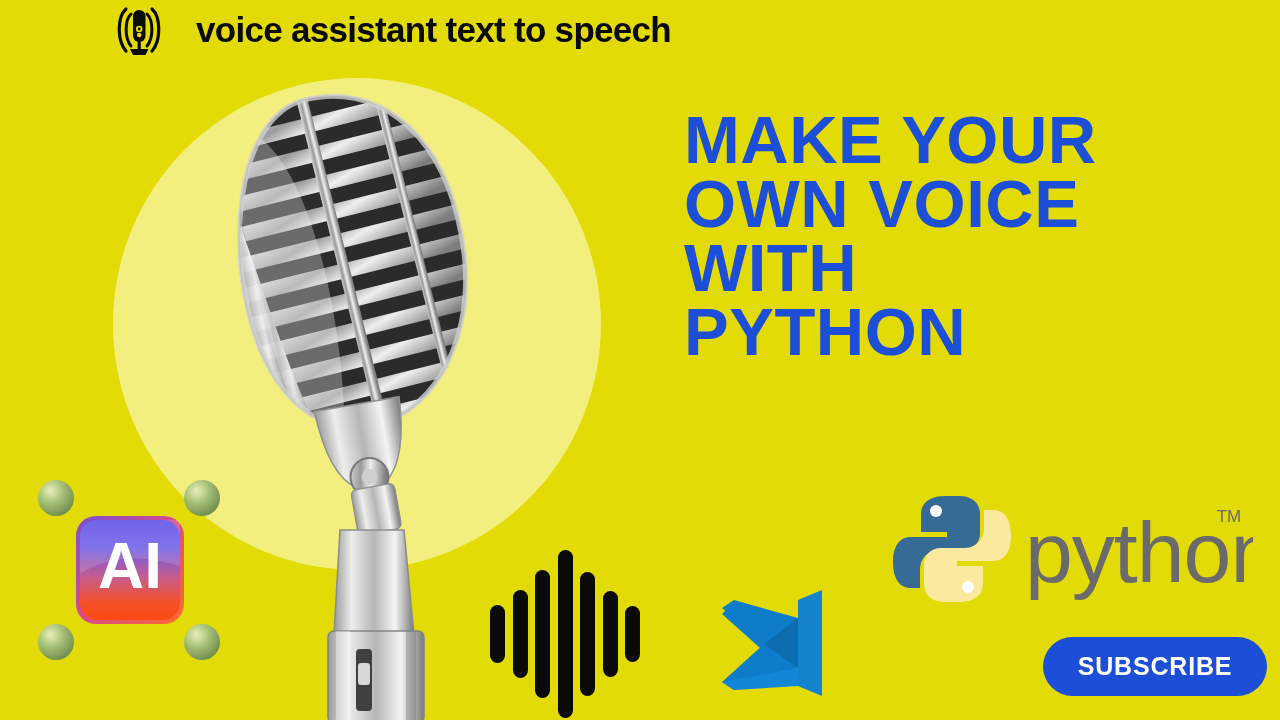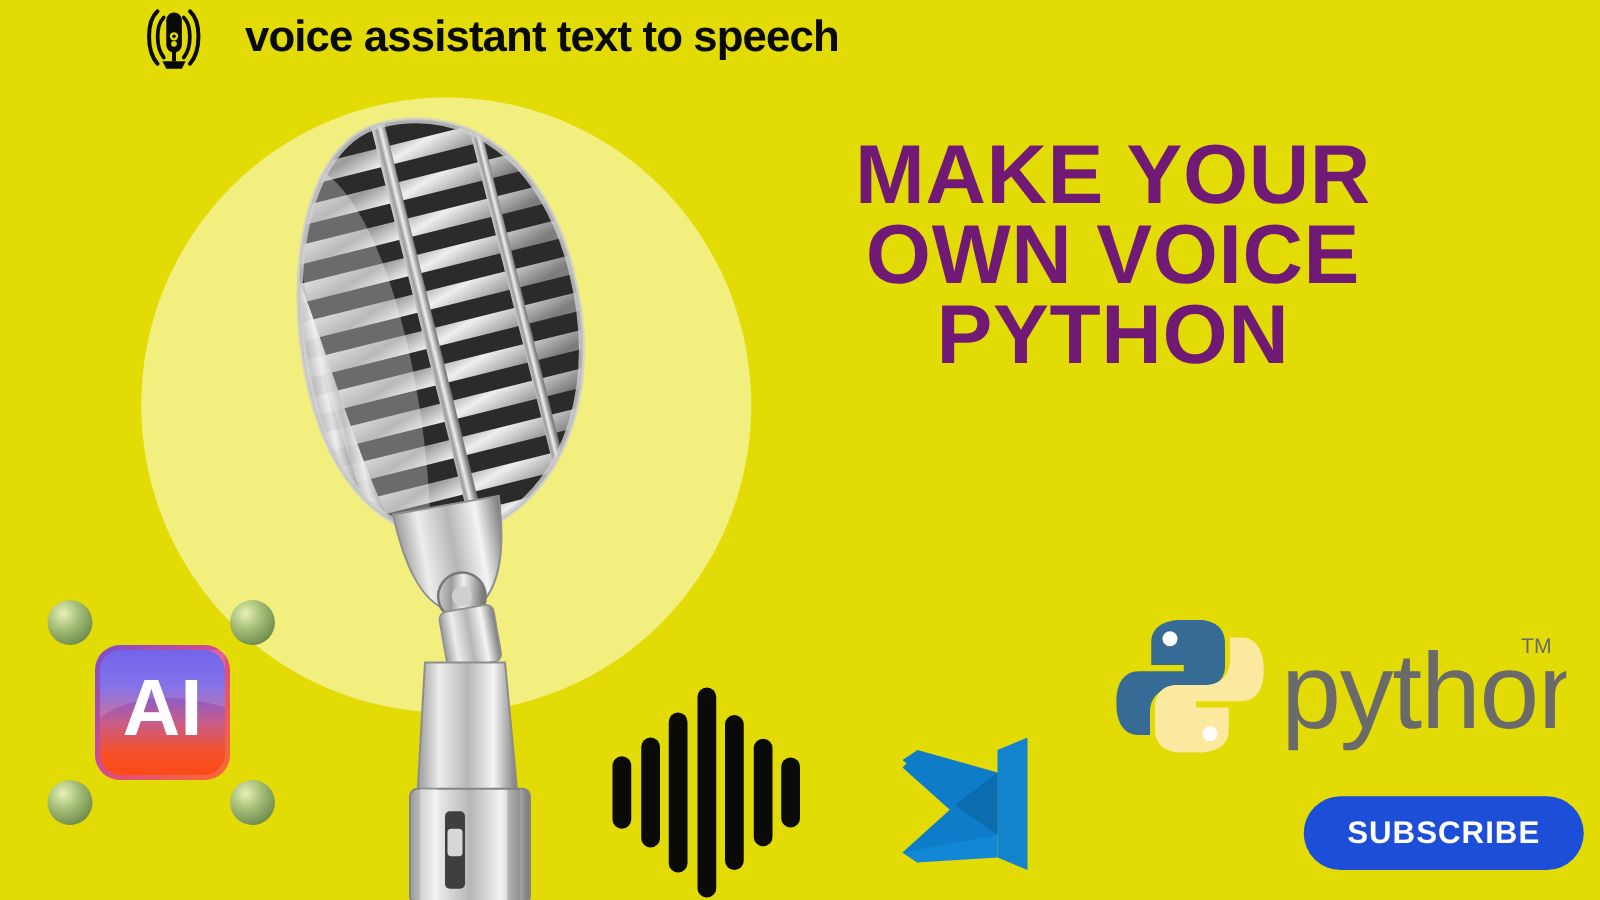--- a/index.html
+++ b/index.html
@@ -269,23 +269,24 @@
 
         <rect x="178" y="574" width="16" height="62" rx="4" fill="#3f3f3f"></rect>
         <rect x="180" y="588" width="12" height="22" rx="3" fill="#d7d7d7"></rect>
 
         <rect x="158" y="556" width="14" height="92" fill="#ffffff" opacity="0.35"></rect>
         <rect x="228" y="556" width="10" height="92" fill="#6f6f6f" opacity="0.35"></rect>
       </g>
     </svg>
   </div>
 
-  <div class="title-block" style="color: #701a75; text-align: center;">
+  <div class="title-block" style="color: #1d4ed8;">
     <span class="tline">MAKE YOUR</span>
     <span class="tline">OWN VOICE</span>
+    <span class="tline">WITH</span>
     <span class="tline">PYTHON</span>
   </div>
 
   <div class="ai-badge">
     <svg viewBox="0 0 200 205" xmlns="http://www.w3.org/2000/svg">
       <defs>
         <linearGradient id="aiGrad" x1="0.5" y1="0" x2="0.5" y2="1">
           <stop offset="0%" stop-color="#5B4BE6"></stop>
           <stop offset="28%" stop-color="#6E5CE8"></stop>
           <stop offset="58%" stop-color="#C85C8A"></stop>

